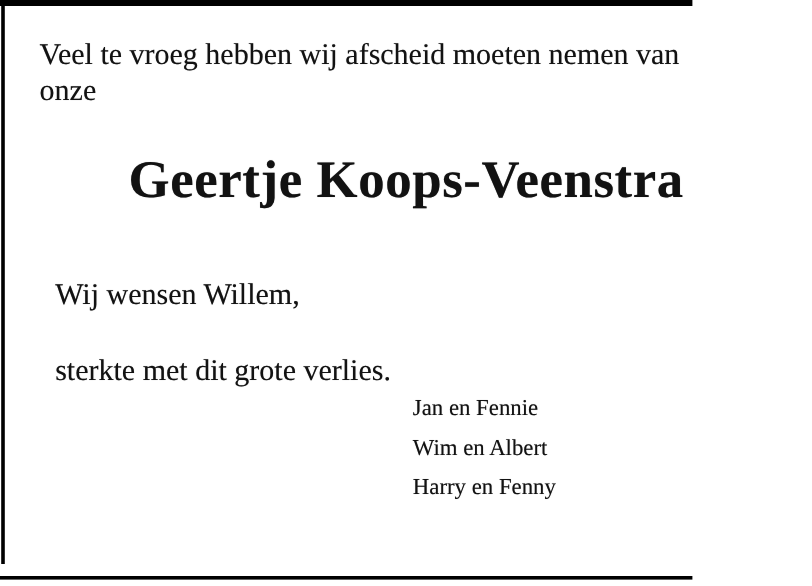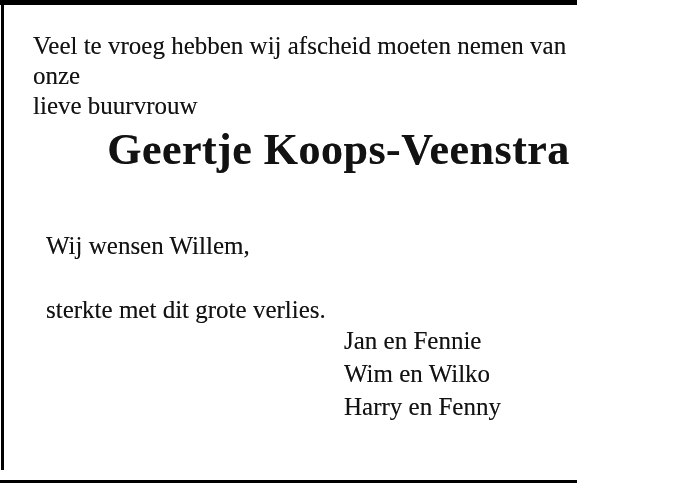--- a/index.html
+++ b/index.html
@@ -50,21 +50,21 @@
     top: 217px;
     margin: 13px;
     font-size: 25px;
     line-height: 32px;
     text-shadow: 0 0 0.6px rgba(0,0,0,0.45);
   }
   .signatories {
     position: absolute;
     left: 344px;
     top: 324px;
-    font-size: 25px;
+    font-size: 19px;
     line-height: 33px;
     text-shadow: 0 0 0.6px rgba(0,0,0,0.45);
   }
   .logo {
     position: absolute;
     left: 615px;
     top: 420px;
     width: 54px;
     height: 59px;
   }
@@ -73,29 +73,29 @@
 </head>
 <body>
 
 <div class="page">
 
   <div class="b-top"></div>
   <div class="b-left"></div>
   <div class="b-right"></div>
   <div class="b-bottom"></div>
 
-  <p class="intro"><span>Veel te vroeg hebben wij afscheid moeten nemen van onze</span><br><span>lieve buurvrouw</span></p>
+  <p class="intro"><span>Veel te vroeg hebben wij afscheid moeten nemen van onze</span><br></p>
 
   <h1 class="deceased-name">Geertje Koops-Veenstra</h1>
 
   <p class="condolence"><span>Wij wensen Willem,</span><br><br><span>sterkte met dit grote verlies.</span></p>
 
   <div class="signatories">
     <div>Jan en Fennie</div>
-    <div>Wim en Wilko</div>
+    <div>Wim en Albert</div>
     <div>Harry en Fenny</div>
   </div>
 
   <div class="logo">
     <svg viewBox="0 0 54 59" xmlns="http://www.w3.org/2000/svg">
       <defs>
         <clipPath id="logoClip">
             <circle cx="26.5" cy="32" r="25.5"></circle>
           </clipPath>
       </defs>

